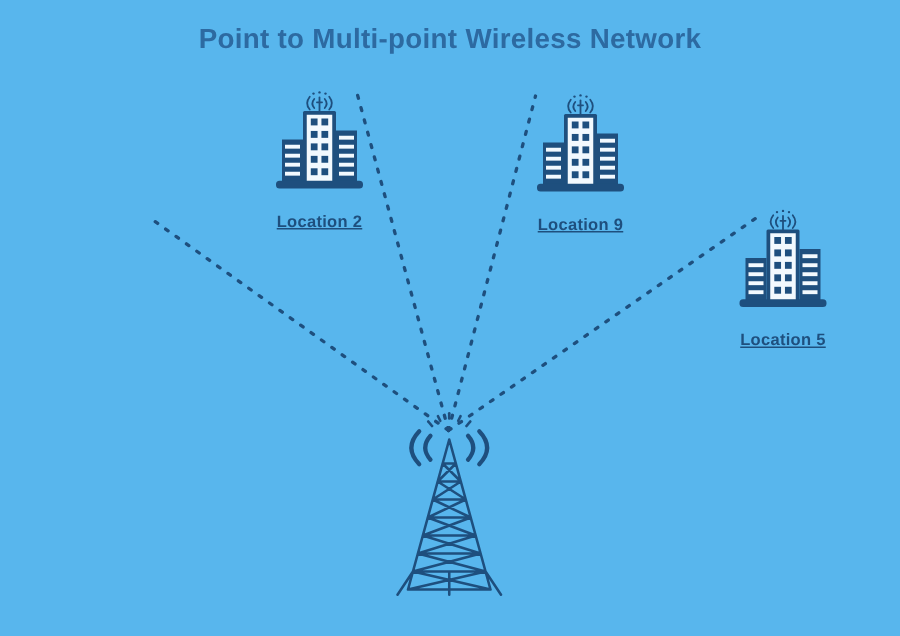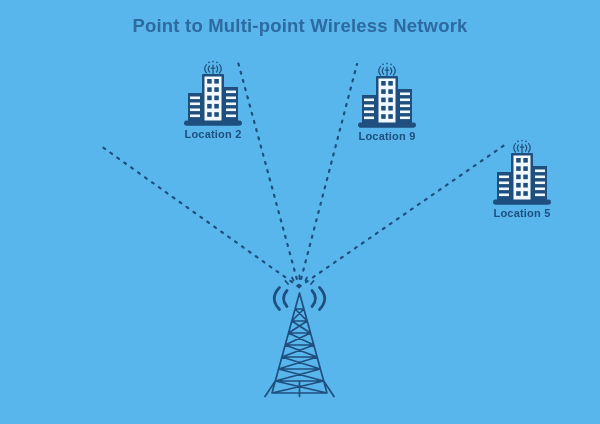--- a/index.html
+++ b/index.html
@@ -16,22 +16,22 @@
     padding-left:48px;
   }
   .title{
     position:absolute;left:0;top:15px;width:600px;text-align:center;
     font-size:18.5px;font-weight:700;color:var(--title);letter-spacing:.2px;
   }
   .layer{position:absolute;left:0;top:0;}
   .node{position:absolute;width:70px;text-align:center;}
   .node svg{display:block;margin:0 auto;}
   .nlabel{
-    margin-top:0;font-size:11px;font-weight:700;color:var(--ink);
-    letter-spacing:.2px;white-space:nowrap;
+    margin-top:14px;font-size:11px;font-weight:700;color:var(--ink);
+    letter-spacing:.2px;white-space:nowrap;text-decoration:underline;
   }
 </style>
 </head>
 <body>
 
 <div class="canvas">
 
   <div class="title">Point to Multi-point Wireless Network</div>
 
   <svg class="layer" width="600" height="424" viewBox="0 0 600 424">

